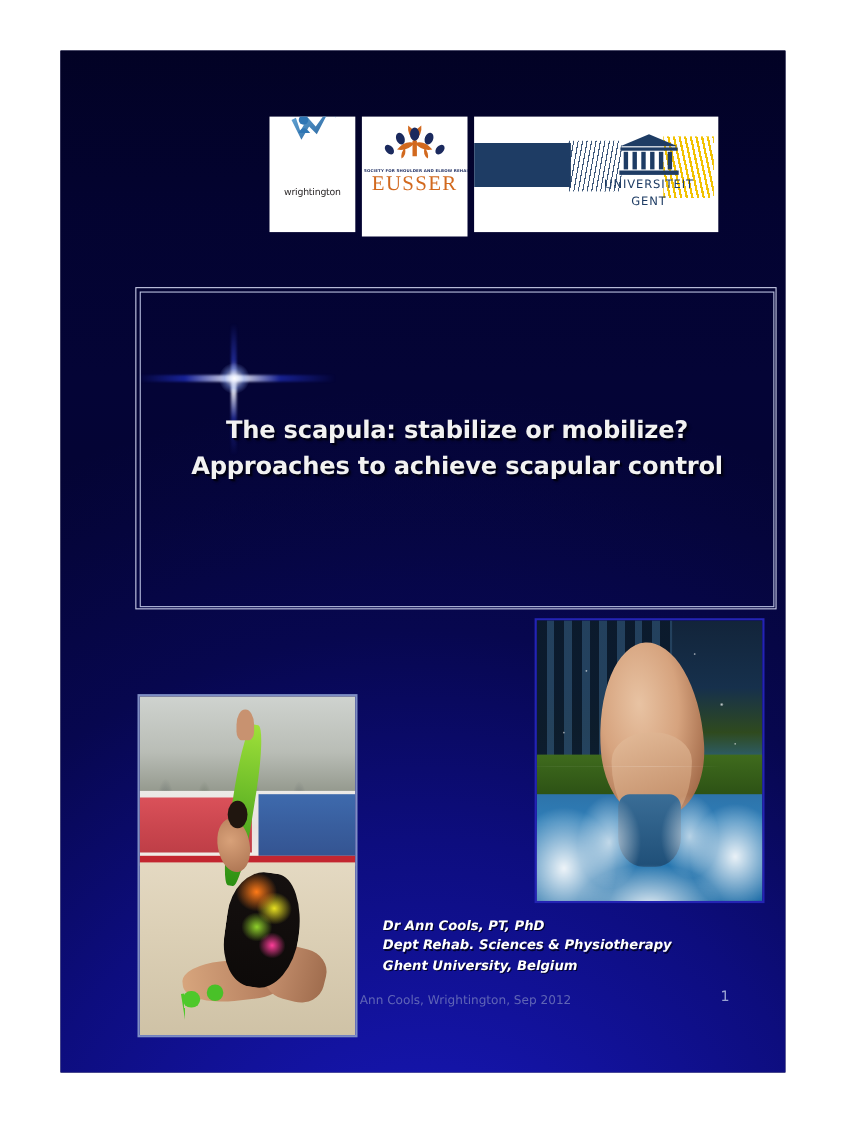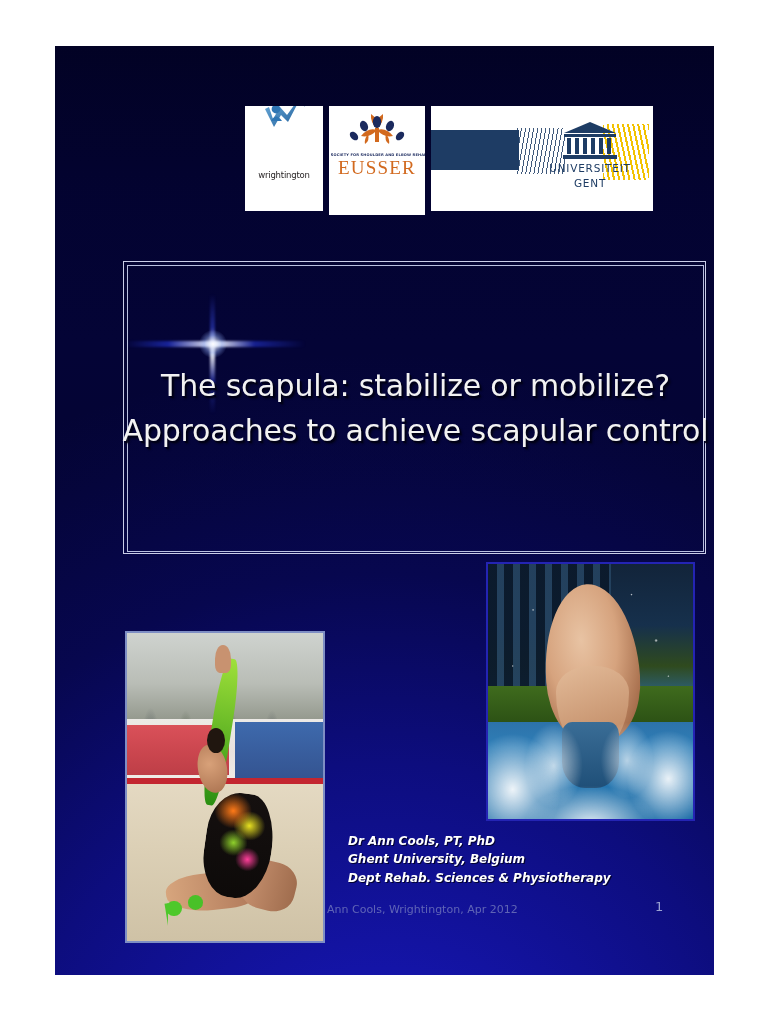--- a/index.html
+++ b/index.html
@@ -69,22 +69,22 @@
     background:radial-gradient(circle,rgba(255,255,255,.95) 0%,rgba(150,180,255,.4) 45%,rgba(20,20,160,0) 72%);}
 
   
   #title-frame{
     position:absolute;left:68px;top:215px;width:575px;height:285px;z-index:6;
     border:1px solid #c9cde8;padding:3px;
   }
   #title-frame .inner{width:100%;height:100%;border:1px solid #b9c0e0;
     display:flex;flex-direction:column;align-items:center;justify-content:center;}
   .title-line{
-    font-family:"DejaVu Sans",sans-serif;font-weight:normal;
-    font-size:30px;line-height:1.48;color:#f2f2f2;white-space:nowrap;
+    font-family:"DejaVu Sans",sans-serif;font-weight:bold;
+    font-size:22px;line-height:1.48;color:#f2f2f2;white-space:nowrap;
     text-shadow:1.6px 1.6px 0 rgba(0,0,20,.85), 2.6px 2.6px 2px rgba(0,0,0,.45);
     letter-spacing:-.2px;
   }
 
   
   .photo{position:absolute;overflow:hidden;z-index:6;}
   #photo-diver{left:431px;top:516px;width:205px;height:255px;border:2px solid #2424b4;}
   #photo-gymnast{left:70px;top:585px;width:196px;height:308px;border:2px solid #7e8ec4;}
 
   .ph{position:absolute;inset:0;}
@@ -288,23 +288,23 @@
     <div class="gy-leg"></div>
     <div class="gy-leg2"></div>
     <div class="gy-leotard"></div>
     <div class="gy-head"></div>
     <div class="gy-bun"></div>
     <div class="gy-clubs"></div>
     <div class="gy-clubhead"></div>
     <div class="gy-clubhead2"></div>
   </div>
 
-  <div id="footer-text">Ann Cools, Wrightington, Apr 2012</div>
+  <div id="footer-text">Ann Cools, Wrightington, Sep 2012</div>
 
   <div id="author-block">
     <div class="author-line">Dr  Ann Cools, PT, PhD</div>
+    <div class="author-line">Dept Rehab. Sciences &amp; Physiotherapy</div>
     <div class="author-line">Ghent University, Belgium</div>
-    <div class="author-line">Dept Rehab. Sciences &amp; Physiotherapy</div>
   </div>
 
   <div id="page-number">1</div>
 
 </div>
 
 </body></html>

